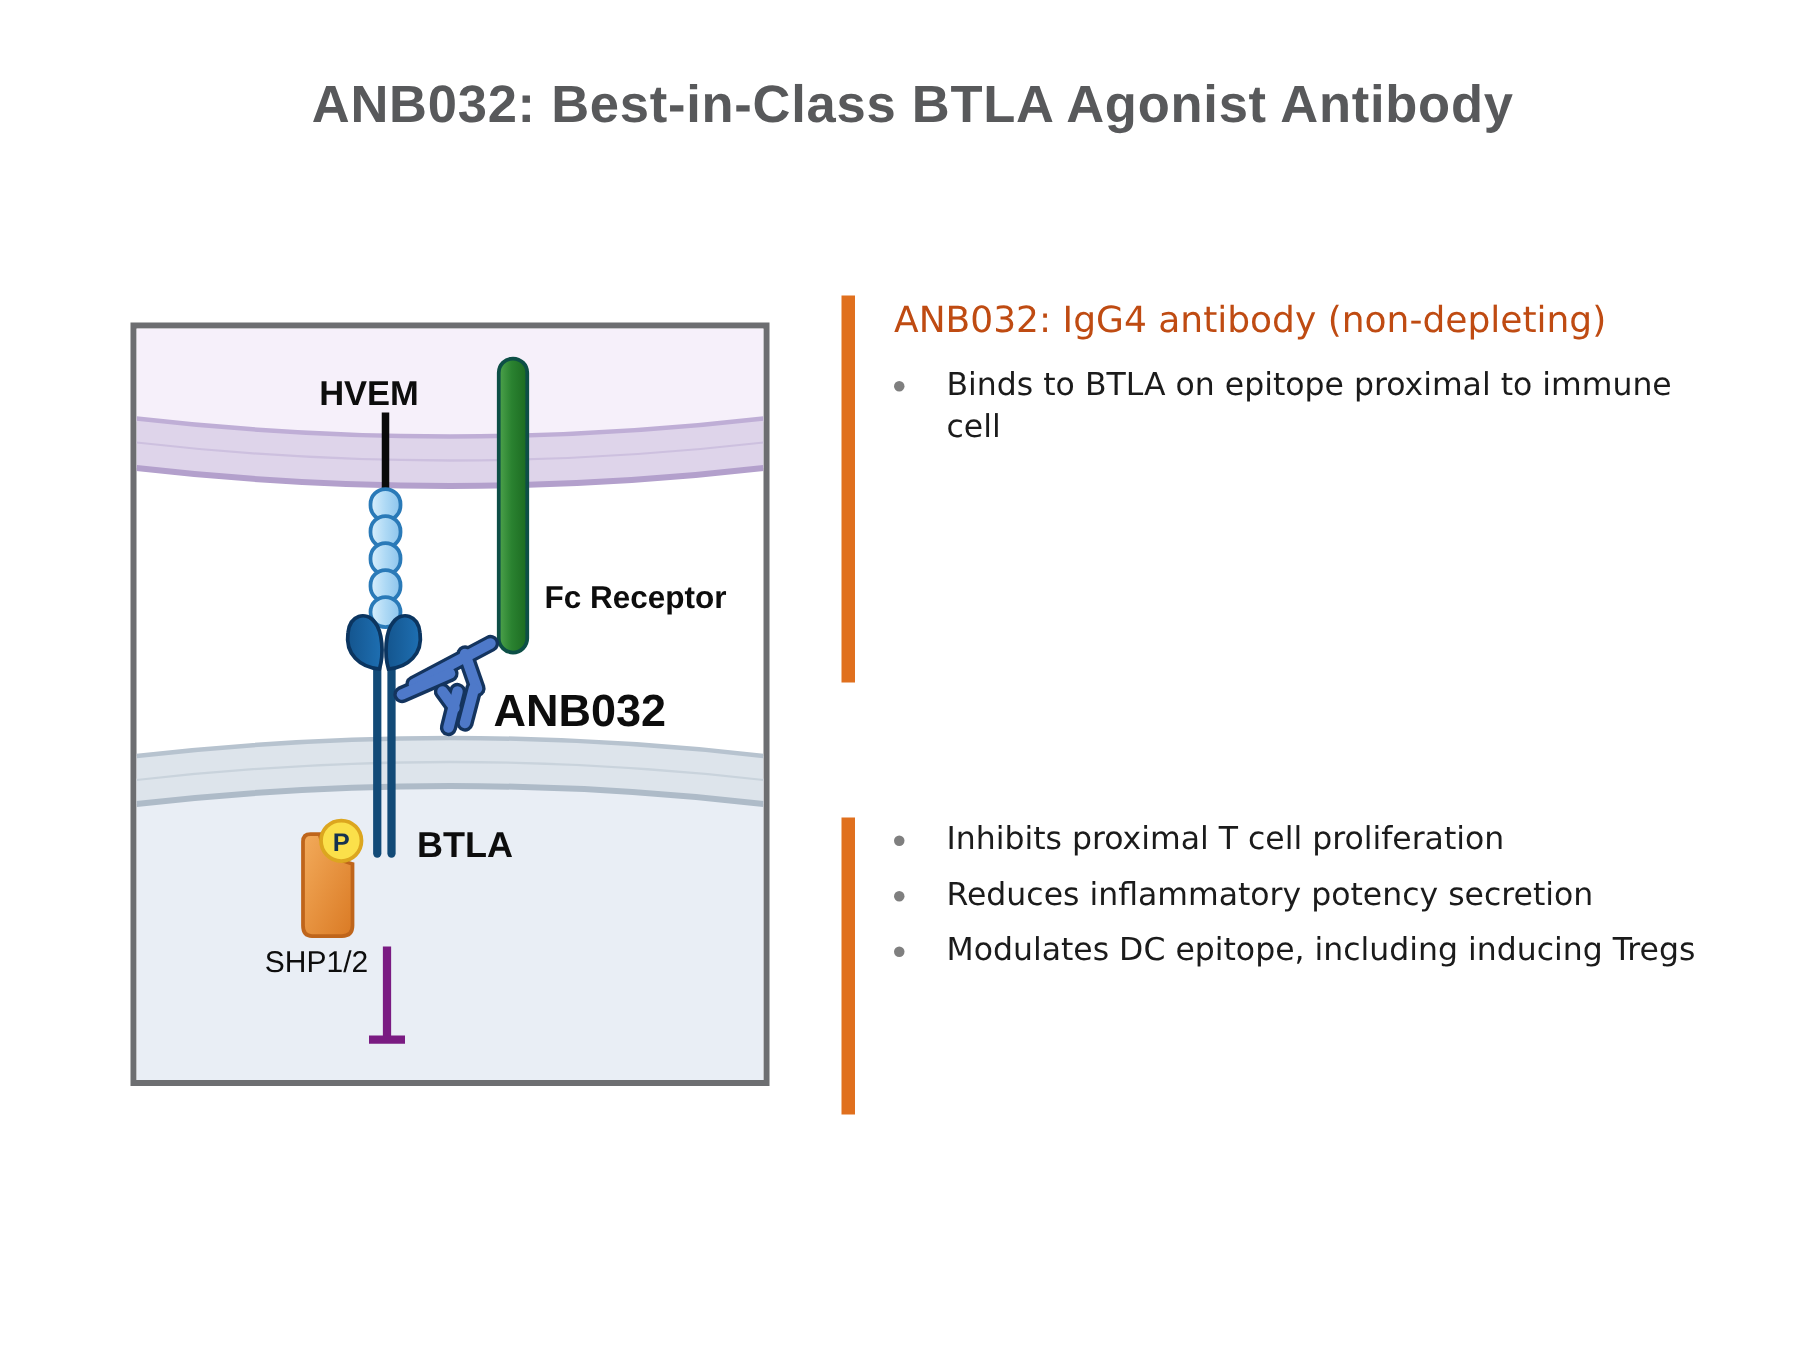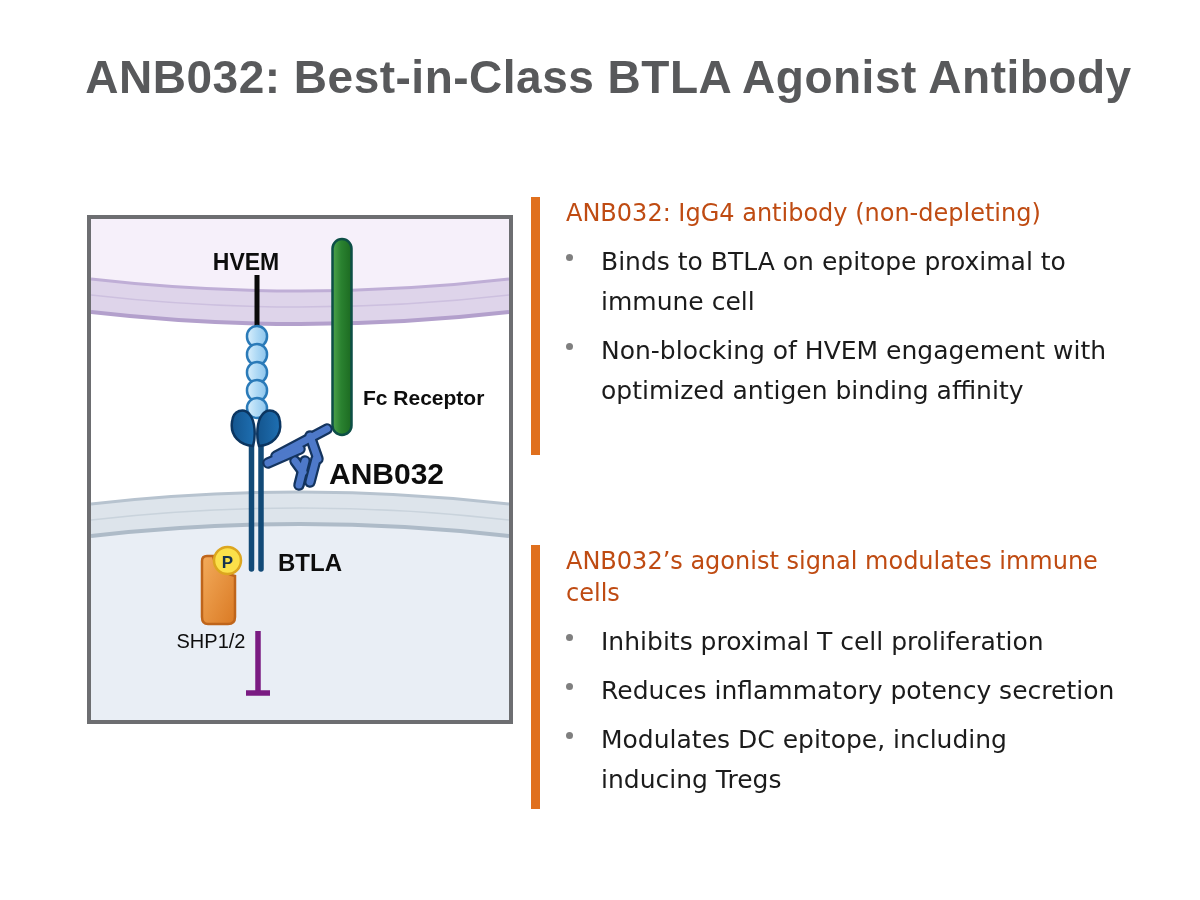--- a/index.html
+++ b/index.html
@@ -2,49 +2,49 @@
 <html><head>
 <meta charset="utf-8">
 <style>
   html,body{margin:0;padding:0;}
   body{
     width:1200px;height:900px;position:relative;background:#ffffff;
     font-family:"Liberation Sans",sans-serif;overflow:hidden;
   }
   .slide-title{
     position:absolute;left:0;right:0;top:50px;text-align:center;
-    font-family:"Liberation Sans",sans-serif;font-weight:bold;font-size:46px;
+    font-family:"Liberation Sans",sans-serif;font-weight:bold;font-size:35px;
     color:#58595b;letter-spacing:0.5px;padding-left:17px;
   }
   .diagram-box{
     position:absolute;left:63px;top:215px;width:418px;height:501px;
     border:4px solid #6d6e71;background:#ffffff;margin-left:24px;
   }
   .diagram-box svg{display:block;}
   .svg-label{font-family:"Liberation Sans",sans-serif;fill:#0d0d0d;}
 
   .panel{
-    position:absolute;left:531px;width:590px;
+    position:absolute;left:561px;width:590px;
     border-left:9px solid #e0701e;padding-left:26px;box-sizing:border-box;
     font-family:"DejaVu Sans",sans-serif;
   }
   .panel-1{top:197px;min-height:258px;}
   .panel-2{top:545px;min-height:198px;}
   .panel h2{
     margin:0 0 13px 0;font-size:24px;line-height:32px;font-weight:normal;
     color:#bf4b12;
   }
   .panel ul{list-style:none;margin:0;padding:0;}
   .panel li{display:flex;margin:0 0 9px 0;}
   .bullet-dot{
     flex:0 0 7px;width:7px;height:7px;border-radius:50%;
     background:#7f7f7f;margin:12px 28px 0 0;
   }
   .bullet-text{
-    font-size:25px;line-height:40px;color:#1b1b1b;
+    font-size:21px;line-height:28px;color:#1b1b1b;
   }
 </style>
 </head>
 <body>
 
 <div class="slide-title">ANB032: Best-in-Class BTLA Agonist Antibody</div>
 
 <div class="diagram-box">
   <svg width="418" height="501" viewBox="0 0 418 501">
     <defs>
@@ -138,29 +138,24 @@
   </svg>
 </div>
 
 <div class="panel panel-1">
   <h2>ANB032: IgG4 antibody (non-depleting)</h2>
   <ul>
     <li>
       <span class="bullet-dot"></span>
       <span class="bullet-text">Binds to BTLA on epitope proximal to immune cell</span>
     </li>
-    <li>
-      <span class="bullet-dot"></span>
-      <span class="bullet-text">Non-blocking of HVEM engagement with optimized antigen binding affinity</span>
-    </li>
   </ul>
 </div>
 
 <div class="panel panel-2">
-  <h2>ANB032’s agonist signal modulates immune cells</h2>
   <ul>
     <li>
       <span class="bullet-dot"></span>
       <span class="bullet-text">Inhibits proximal T cell proliferation</span>
     </li>
     <li>
       <span class="bullet-dot"></span>
       <span class="bullet-text">Reduces inflammatory potency secretion</span>
     </li>
     <li>

